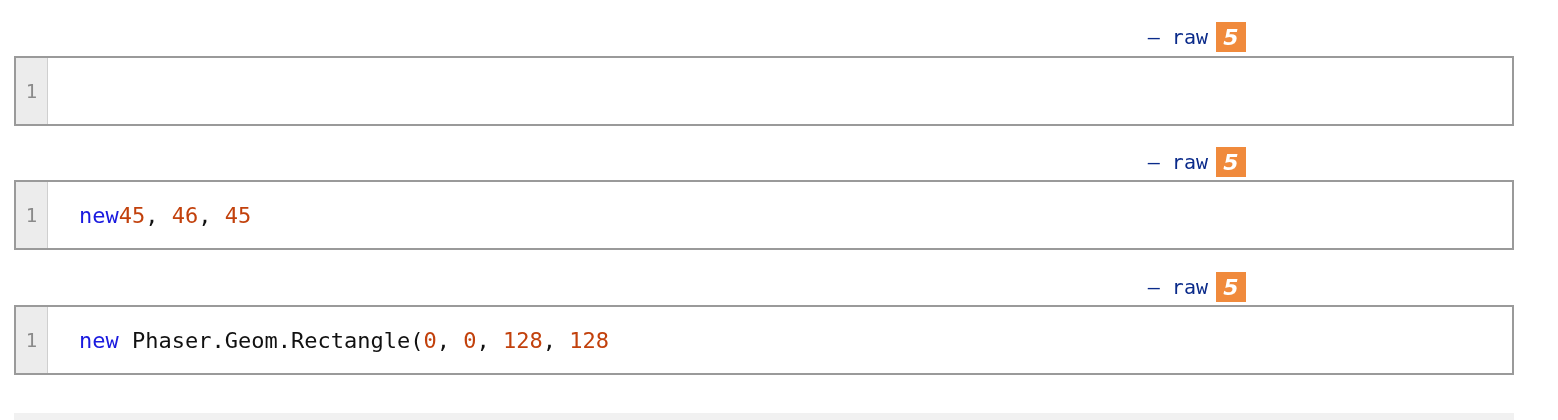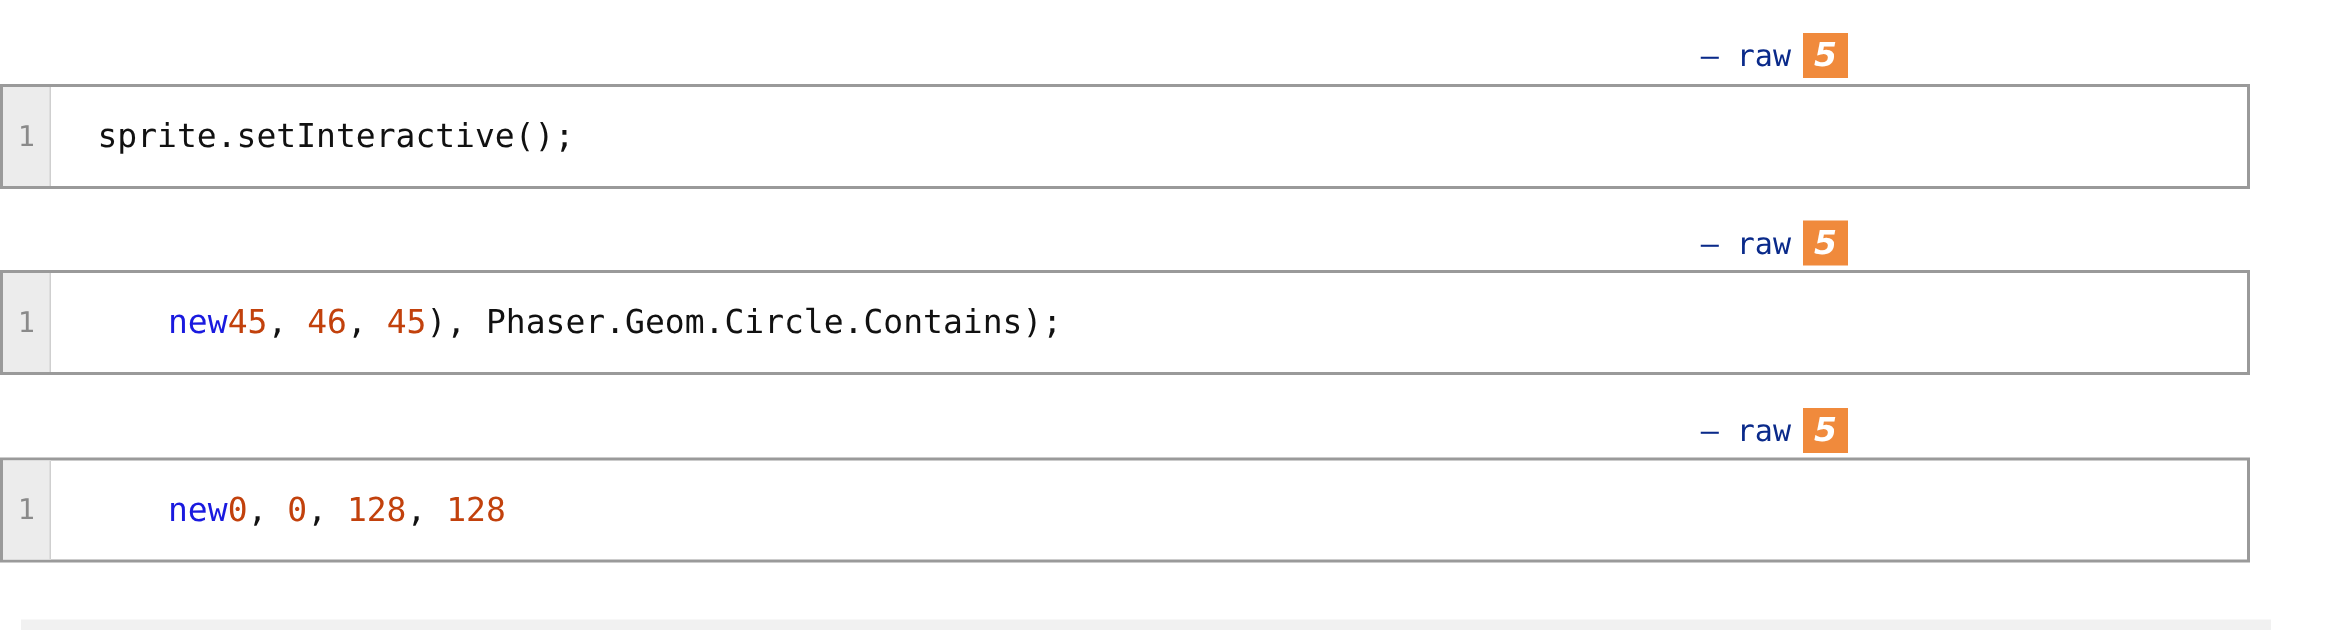--- a/index.html
+++ b/index.html
@@ -1,59 +1,58 @@
 <!DOCTYPE html>
 <html><head>
 <meta charset="utf-8">
 <style>
   html, body { margin: 0; padding: 0; background: #ffffff; }
   body { width: 1558px; height: 420px; position: relative; overflow: hidden;
          font-family: "DejaVu Sans Mono", monospace; }
-  .block { position: absolute; left: 0; width: 1232px; }
+  .block { position: absolute; left: 14px; width: 1232px; }
   .raw-bar { position: absolute; right: 0; top: 0; height: 30px; display: flex; align-items: center; }
   .raw-link { color: #0a2a8a; font-size: 20px; text-decoration: none; margin-right: 8px; }
   .s-icon { width: 30px; height: 30px; background: #f08a3c; color: #fff; font-size: 22px; font-weight: bold;
             display: flex; align-items: center; justify-content: center; font-family: "DejaVu Sans", sans-serif; font-style: italic; }
   .code { position: absolute; left: 0; width: 1496px; height: 66px; border: 2px solid #9a9a9a; display: flex; background: #fff; }
   .gutter { width: 31px; background: #ececec; border-right: 1px solid #cfcfcf; color: #8a8a8a; font-size: 19px;
             display: flex; align-items: center; justify-content: center; }
   .line { padding-left: 31px; font-size: 22px; color: #111; display: flex; align-items: center; white-space: pre; }
-  .kw { color: #1a1adf; margin-left: 47px; }
+  .kw { color: #1a1adf; }
   .num { color: #c2410c; }
   .bottom-rule { position: absolute; left: 14px; top: 413px; width: 1500px; height: 7px; background: #f1f1f1; }
 </style>
 </head>
 <body>
 
 <div class="block" style="top:22px;height:104px;">
   <div class="raw-bar">
     <a class="raw-link">– raw</a>
     <span class="s-icon">5</span>
   </div>
   <div class="code" style="top:34px;">
     <div class="gutter">1</div>
-    <div class="line"><span>sprite.setInteractive();</span></div>
   </div>
 </div>
 
 <div class="block" style="top:147px;height:104px;">
   <div class="raw-bar">
     <a class="raw-link">– raw</a>
     <span class="s-icon">5</span>
   </div>
   <div class="code" style="top:33px;">
     <div class="gutter">1</div>
-    <div class="line"><span class="kw">new</span><span class="num">45</span><span>, </span><span class="num">46</span><span>, </span><span class="num">45</span><span>), Phaser.Geom.Circle.Contains);</span></div>
+    <div class="line"><span class="kw">new</span><span class="num">45</span><span>, </span><span class="num">46</span><span>, </span><span class="num">45</span></div>
   </div>
 </div>
 
 <div class="block" style="top:272px;height:104px;">
   <div class="raw-bar">
     <a class="raw-link">– raw</a>
     <span class="s-icon">5</span>
   </div>
   <div class="code" style="top:33px;">
     <div class="gutter">1</div>
-    <div class="line"><span class="kw">new</span><span class="num">0</span><span>, </span><span class="num">0</span><span>, </span><span class="num">128</span><span>, </span><span class="num">128</span></div>
+    <div class="line"><span class="kw">new</span><span> Phaser.Geom.Rectangle(</span><span class="num">0</span><span>, </span><span class="num">0</span><span>, </span><span class="num">128</span><span>, </span><span class="num">128</span></div>
   </div>
 </div>
 
 <div class="bottom-rule"></div>
 
 </body></html>

